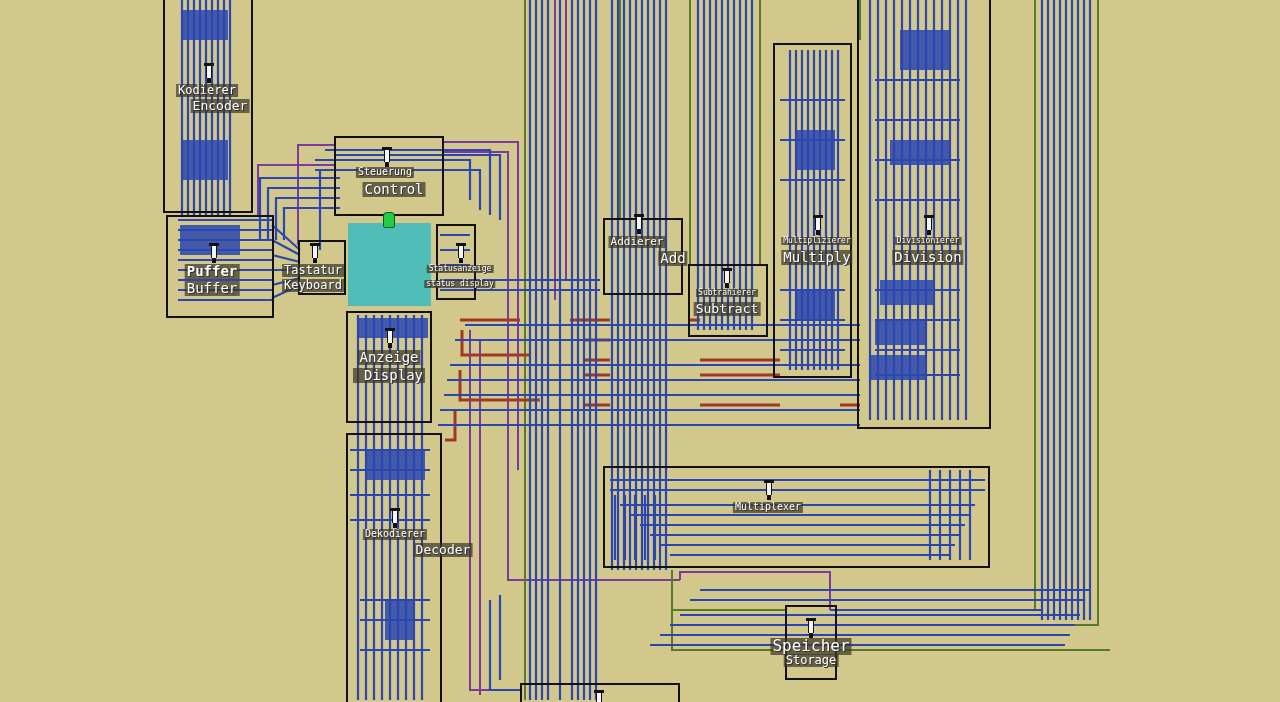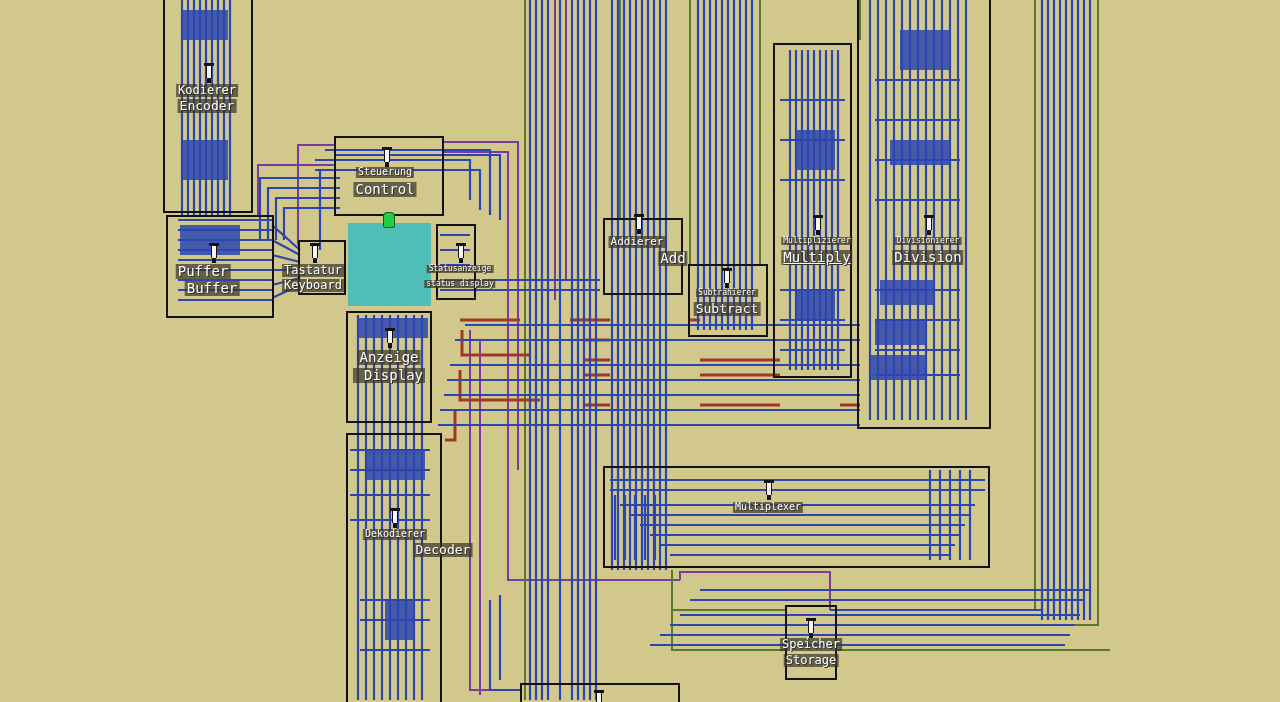--- a/index.html
+++ b/index.html
@@ -190,48 +190,48 @@
     <div class="cap"></div>
     <div class="body"></div>
     <div class="foot"></div>
   </div>
 <div class="marker" style="left:594px; top:690px;">
     <div class="cap"></div>
     <div class="body"></div>
   </div>
 
 <div class="label lbl-small" style="left:207px; top:84px; font-size:12px;">Kodierer</div>
-<div class="label lbl-small" style="left:207px; top:99px; font-size:13px;">Encoder</div>
-
-<div class="label lbl-big" style="left:203px; top:264px;">Puffer</div>
+<div class="label lbl-small" style="left:220px; top:99px; font-size:13px;">Encoder</div>
+
+<div class="label lbl-big" style="left:212px; top:264px;font-weight:bold;">Puffer</div>
 <div class="label lbl-big" style="left:212px; top:281px;">Buffer</div>
 
 <div class="label" style="left:313px; top:264px; font-size:12px;">Tastatur</div>
 <div class="label" style="left:313px; top:279px; font-size:12px;text-align:right;">Keyboard</div>
 
 <div class="label lbl-small" style="left:385px; top:167px;">Steuerung</div>
-<div class="label" style="left:385px; top:182px; font-size:14px;">Control</div>
+<div class="label" style="left:394px; top:182px; font-size:14px;">Control</div>
 
 <div class="label" style="left:460px; top:265px; font-size:8px;">Statusanzeige</div>
 <div class="label" style="left:460px; top:280px; font-size:8px;">status display</div>
 
 <div class="label lbl-big" style="left:389px; top:350px;">Anzeige</div>
 <div class="label lbl-big" style="left:389px; top:368px;padding-left:11px;">Display</div>
 
 <div class="label lbl-small" style="left:395px; top:529px;">Dekodierer</div>
 <div class="label" style="left:395px; top:543px; font-size:13px;margin-left:48px;">Decoder</div>
 
 <div class="label" style="left:637px; top:236px; font-size:11px;">Addierer</div>
 <div class="label" style="left:637px; top:251px; font-size:14px;margin-left:36px;">Add</div>
 
 <div class="label" style="left:727px; top:289px; font-size:8px;">Subtrahierer</div>
 <div class="label" style="left:727px; top:302px; font-size:13px;">Subtract</div>
 
 <div class="label" style="left:817px; top:237px; font-size:8px;">Multiplizierer</div>
-<div class="label" style="left:817px; top:250px; font-size:14px;text-decoration:underline;">Multiply</div>
+<div class="label" style="left:817px; top:250px; font-size:14px;">Multiply</div>
 
 <div class="label" style="left:928px; top:237px; font-size:8px;">Divisionierer</div>
 <div class="label" style="left:928px; top:250px; font-size:14px;">Division</div>
 
 <div class="label" style="left:768px; top:502px; font-size:10px;">Multiplexer</div>
 
-<div class="label" style="left:811px; top:638px; font-size:12px;">Speicher</div>
+<div class="label" style="left:811px; top:638px; font-size:16px;">Speicher</div>
 <div class="label" style="left:811px; top:654px; font-size:12px;">Storage</div>
 
 </body></html>

